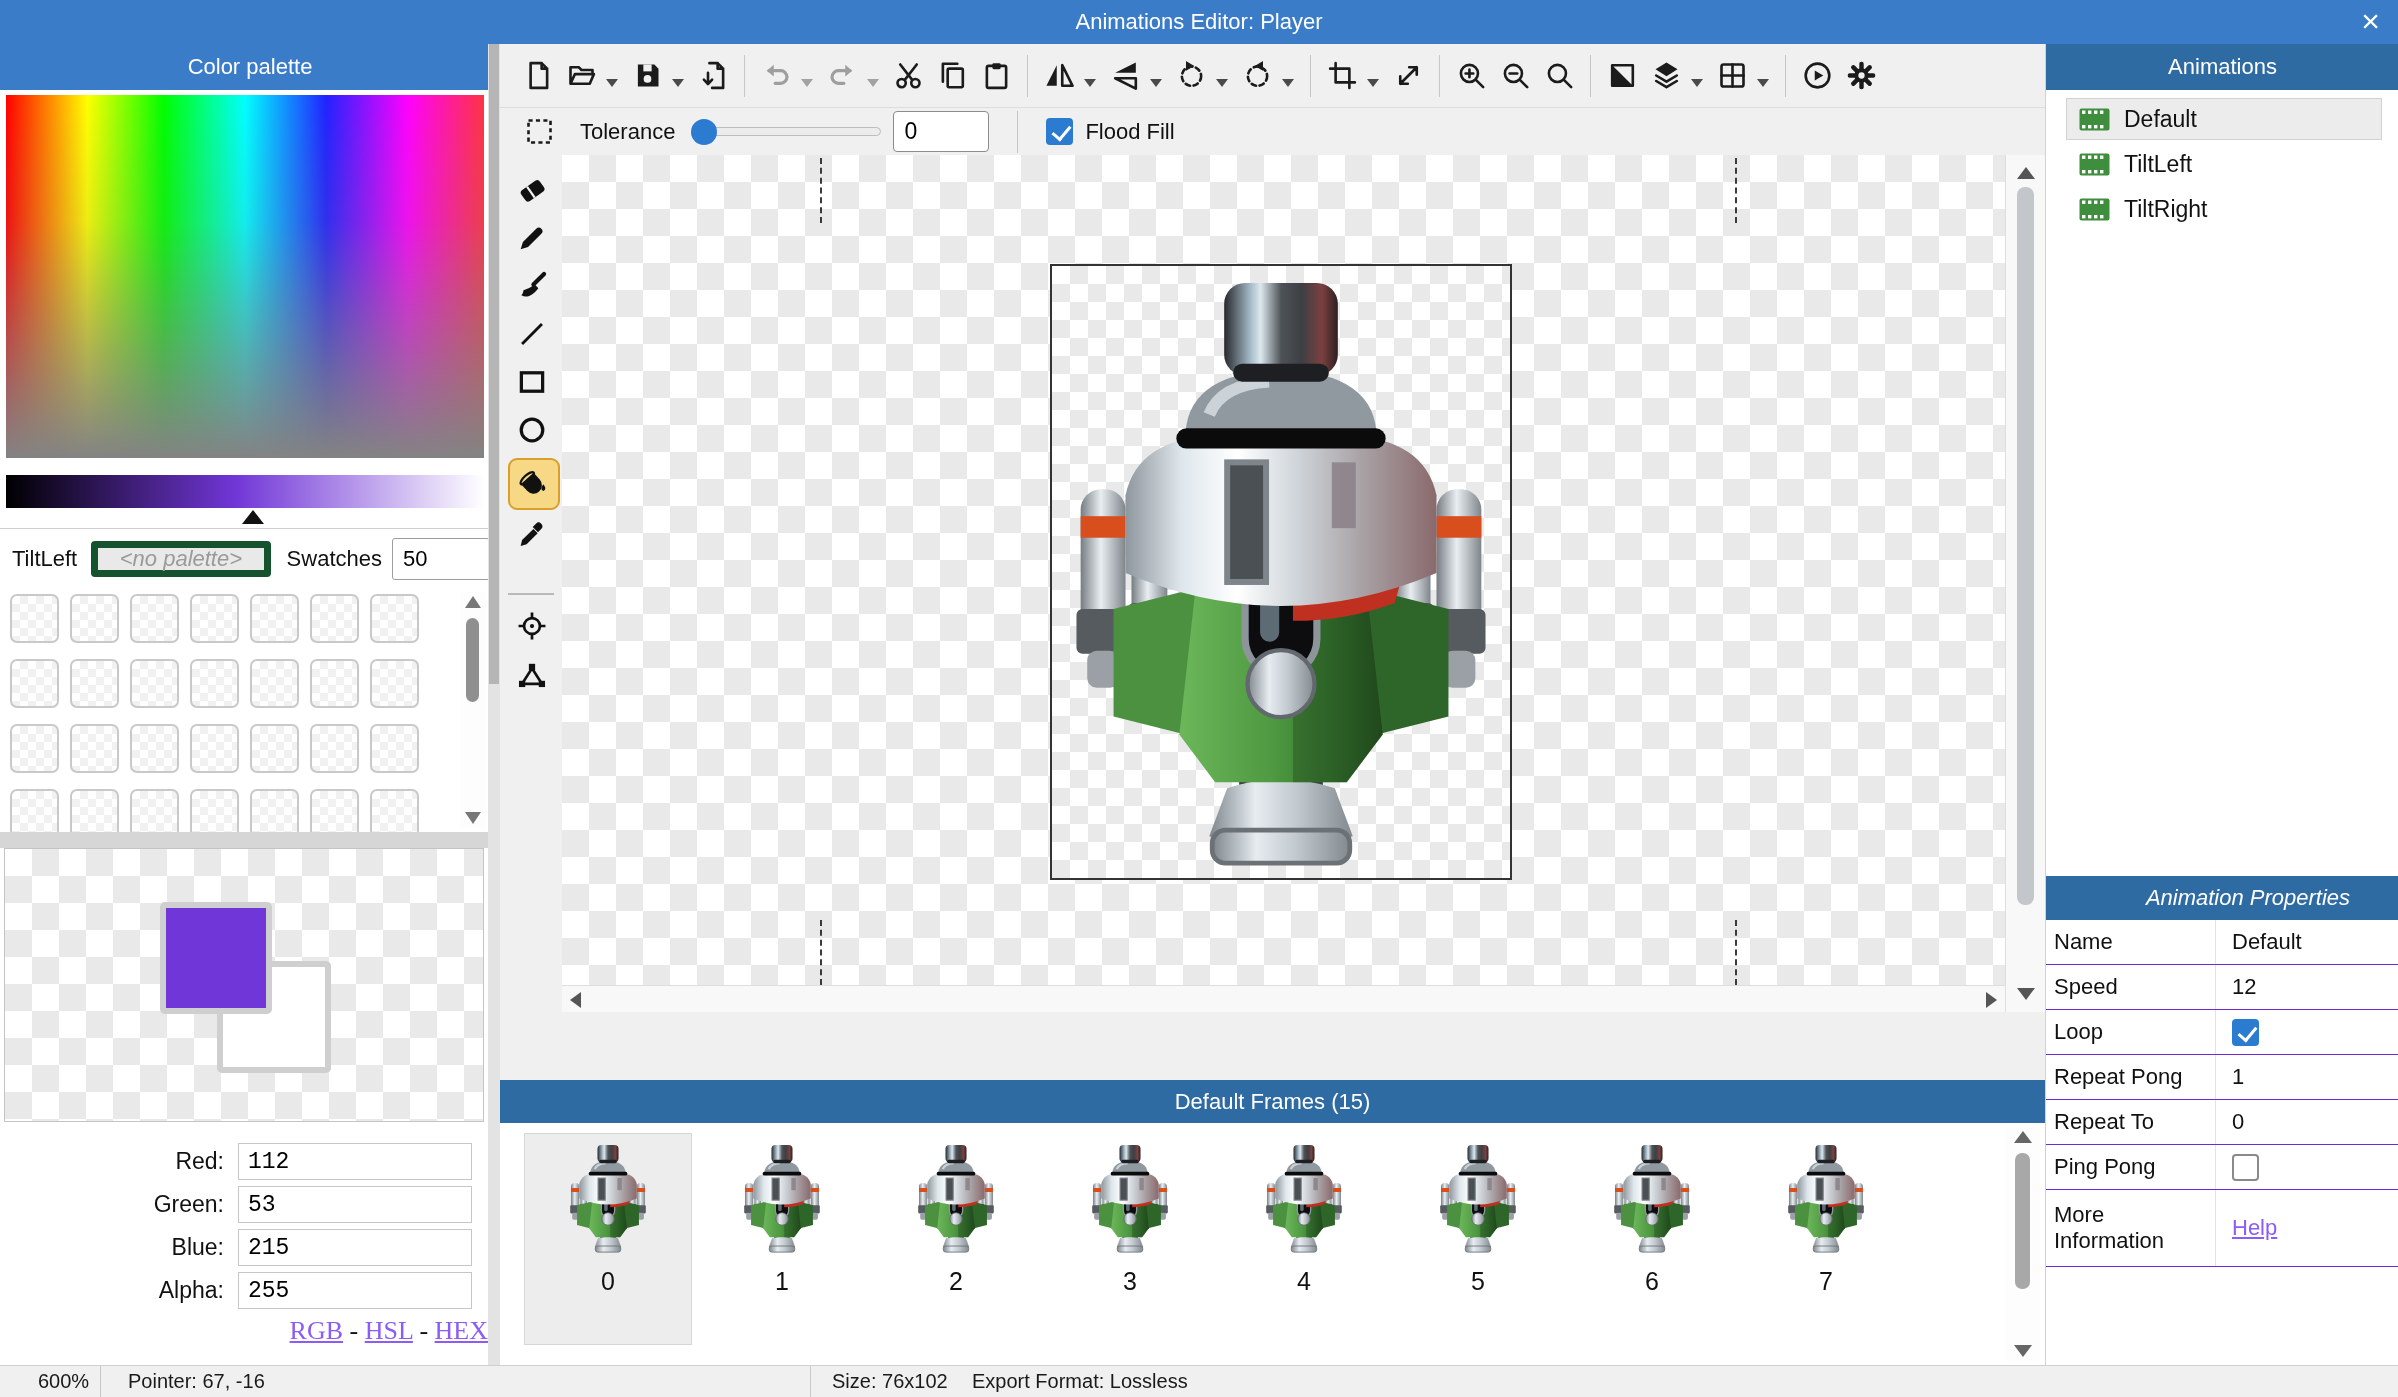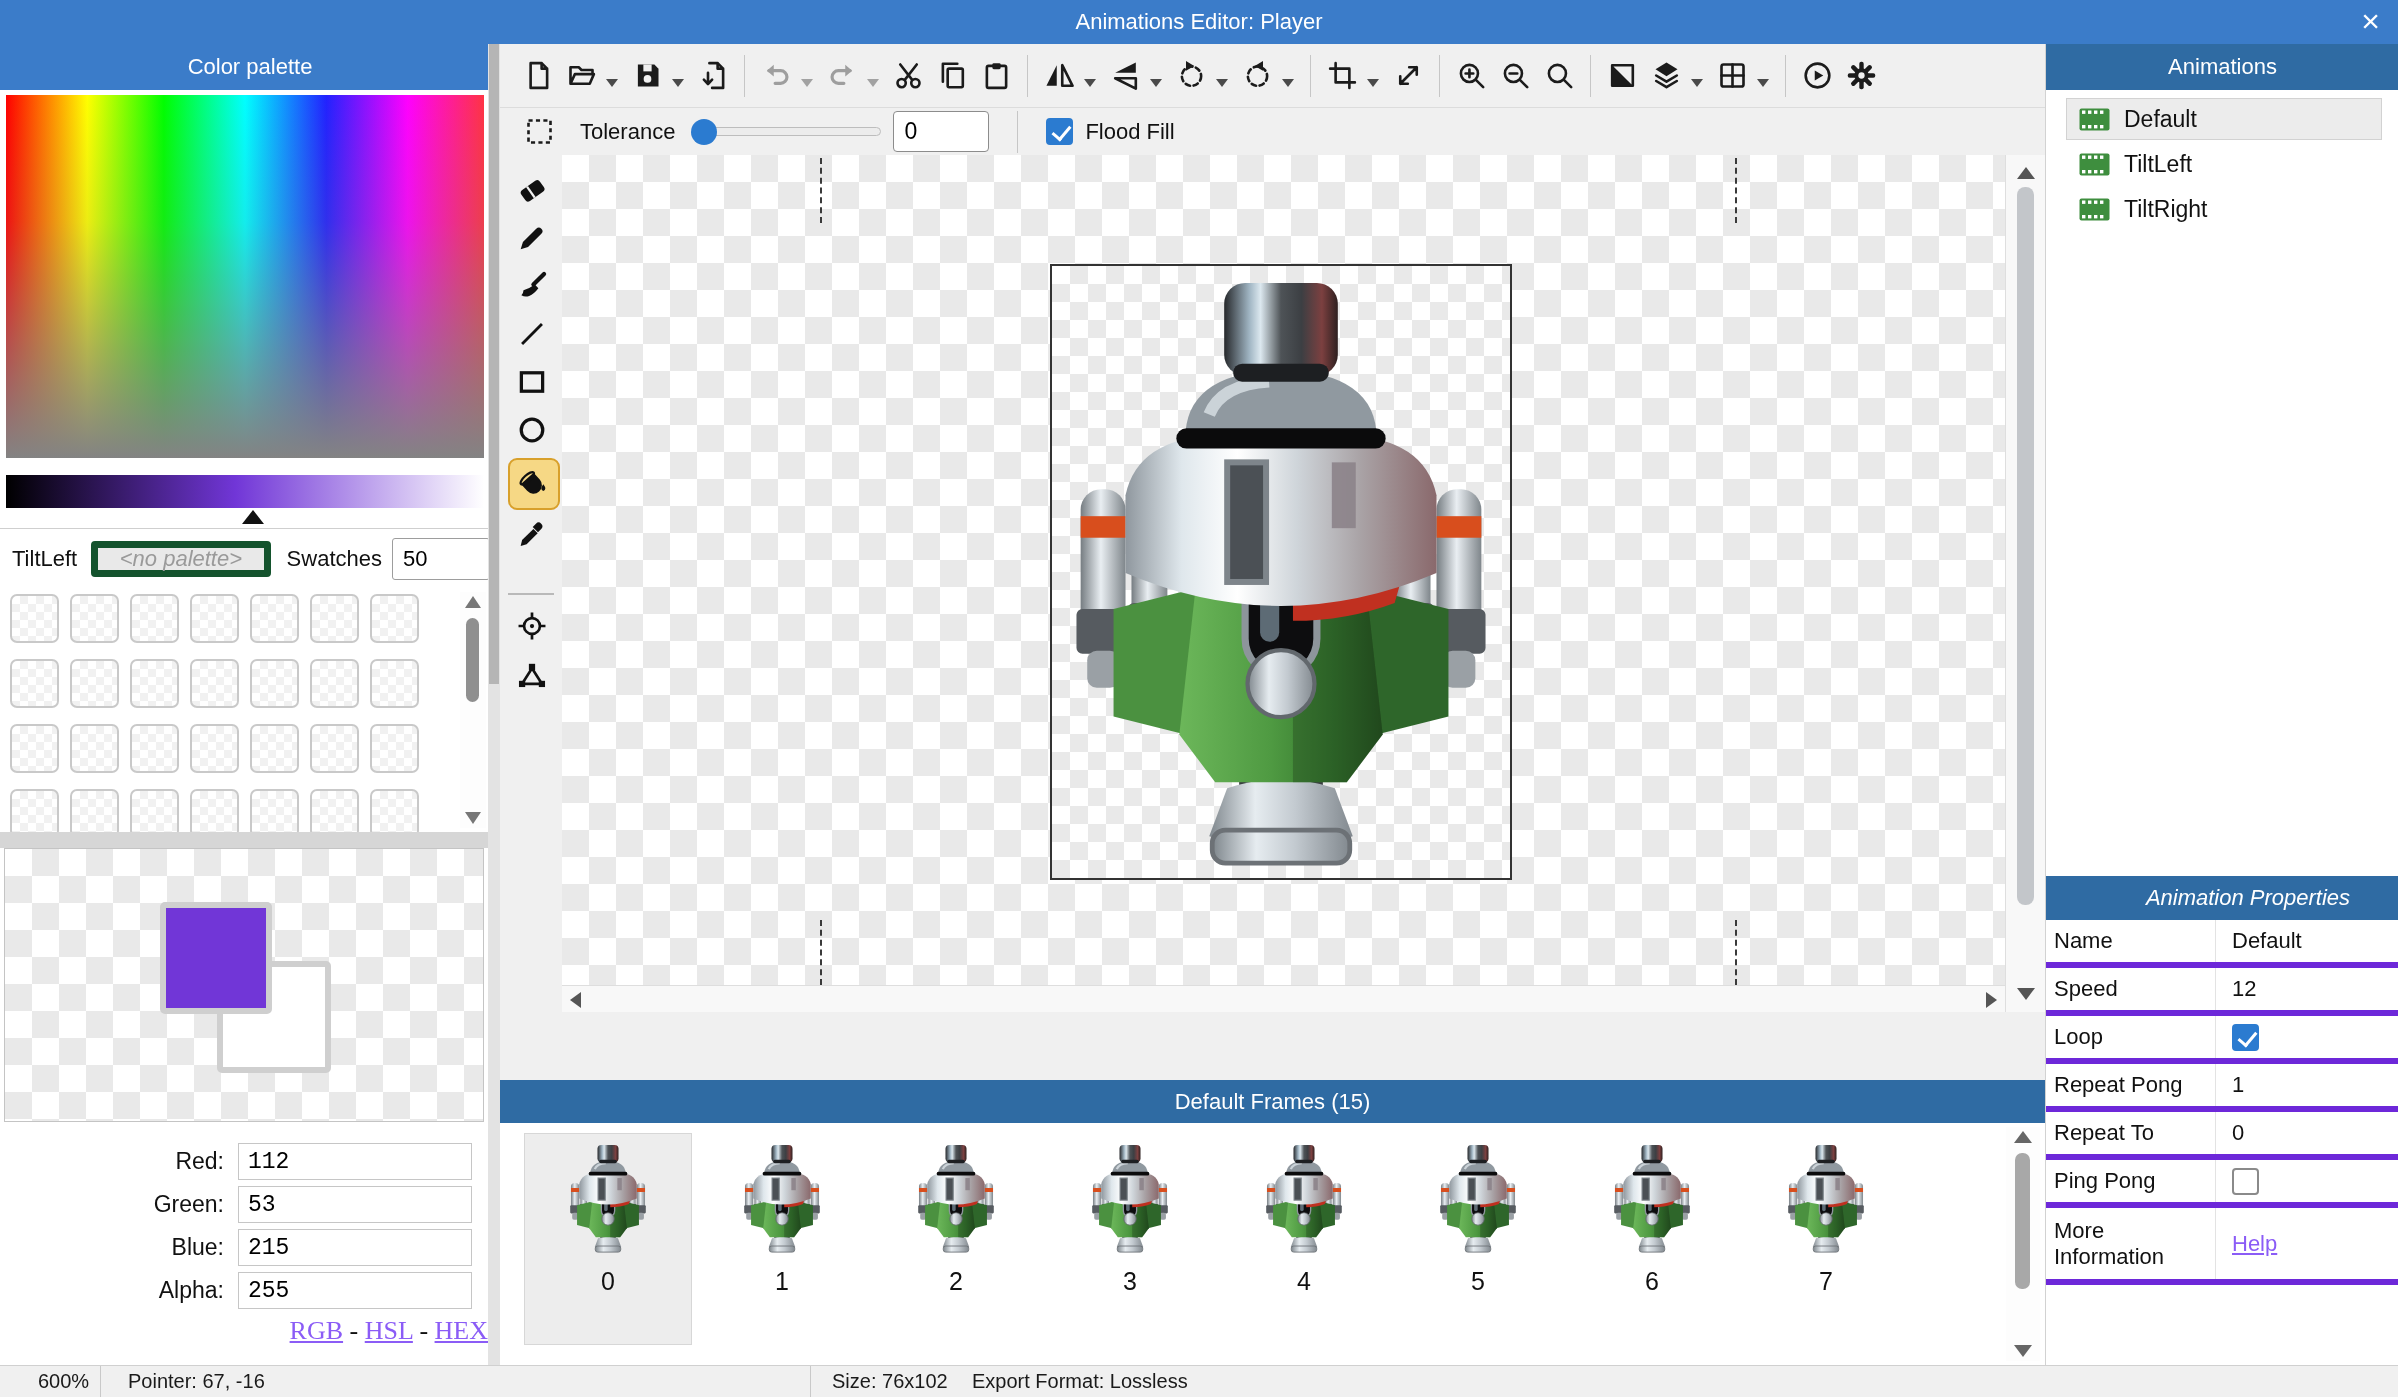--- a/index.html
+++ b/index.html
@@ -121,21 +121,21 @@
   
   #right-panel { position:absolute; left:2045px; top:44px; width:353px; height:1321px; background:#fff; border-left:1px solid #d2d2d2; }
   #anim-header { position:absolute; left:0; top:0; width:353px; height:46px; }
   #animations-list { position:absolute; left:20px; top:54px; width:316px; }
   .anim-item { display:flex; align-items:center; height:42px; margin-bottom:3px; padding-left:12px; border:1px solid transparent; }
   .anim-item.selected { background:#ececec; border-color:#d2d2d2; }
   .anim-item svg { width:31px; height:23px; }
   .anim-label { margin-left:14px; font-size:23px; color:#111; }
   #props-header { position:absolute; left:0; top:832px; width:404px; height:44px;font-style:italic; }
   #animation-properties-table { position:absolute; left:0; top:876px; width:353px; }
-  .prow { display:grid; grid-template-columns:170px 1fr; border-bottom:6px solid #6d28d9; min-height:45px; }
+  .prow { display:grid; grid-template-columns:170px 1fr; border-bottom:1px solid #6d28d9; min-height:45px; }
   .plabel { border-right:1px solid #e3e3e3; padding:8px 4px 8px 8px; font-size:22px; color:#111; display:flex; align-items:center; }
   .pvalue { padding-left:16px; font-size:22px; color:#111; display:flex; align-items:center; }
   .prow.tall { min-height:77px; }
 
   
   #status-bar { position:absolute; left:0; top:1365px; width:2398px; height:32px; background:#f0f0f0; border-top:1px solid #d0d0d0; font-size:20px; color:#1a1a1a; }
   #status-bar span { position:absolute; top:4px; }
   .sb-div { position:absolute; top:0; width:1px; height:31px; background:#c9c9c9; }
 </style>
 </head>

